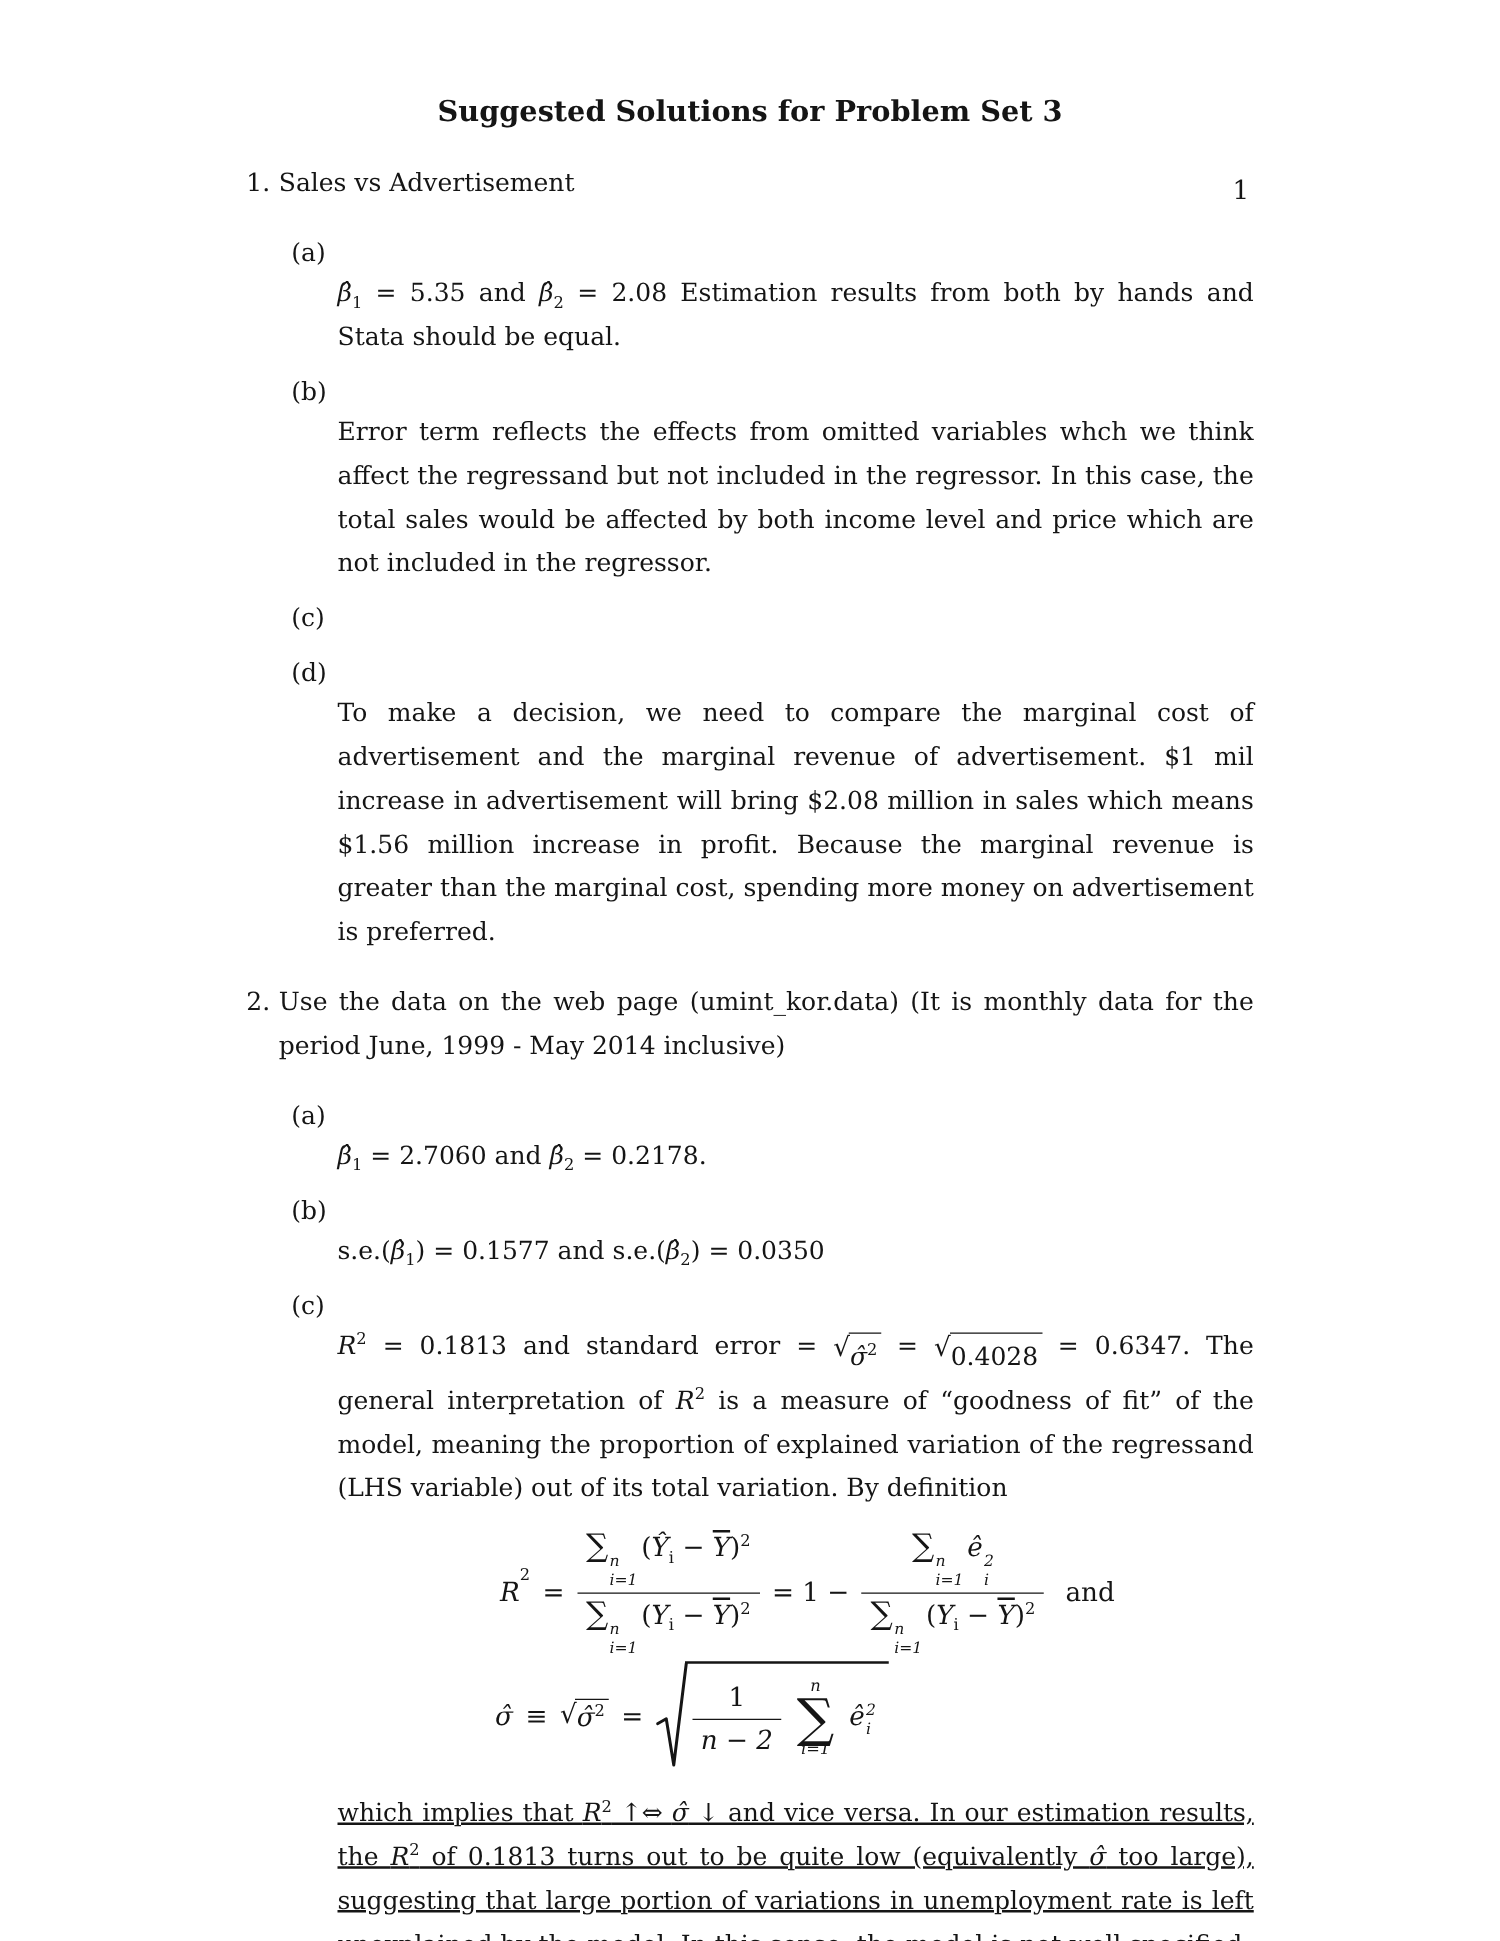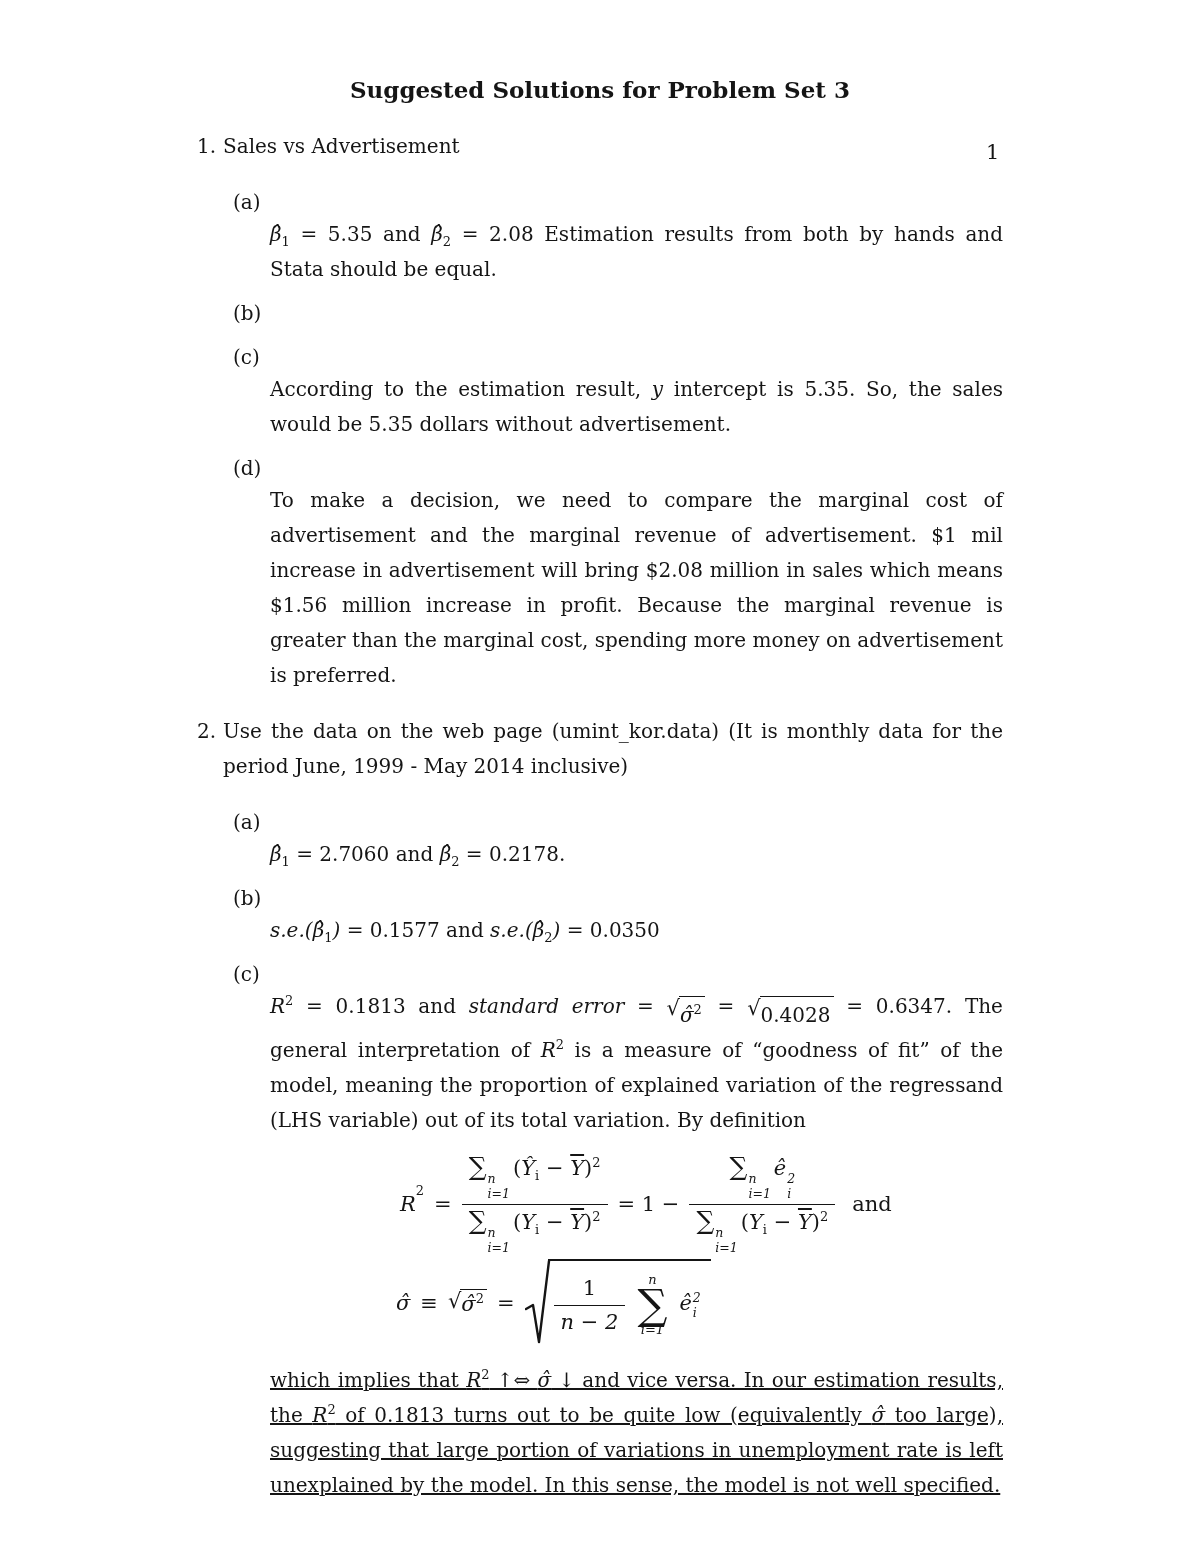--- a/index.html
+++ b/index.html
@@ -50,21 +50,21 @@
     margin-left: 270px;
     margin-top: 16px;
     width: 733px;
     text-align: justify;
     line-height: 35px;
     text-decoration: underline;
   }
 
   sup, sub { line-height: 0; }
   .mvar { font-style: italic; }
-  .ital { font-style: italic; }
+  .ital { }
   .msup, .msub { font-size: 13px; }
   .bar { text-decoration: overline; text-decoration-thickness: 1.5px; }
 
   
   .isqrt { display: inline-flex; align-items: flex-start; vertical-align: -2px; }
   .isqrt .rad { font-size: 21px; line-height: 1.15; }
   .isqrt .rc  { border-top: 1.5px solid #151515; padding: 1px 3px 0 1px; margin-left: -1px; white-space: nowrap; }
 
   
   .display-math { display: flex; align-items: center; font-size: 21px; line-height: 1.25; }
@@ -120,25 +120,25 @@
         <span class="item-body">Sales vs Advertisement</span>
       </div>
 
     <div class="subitem">
         <span class="sub-label">(a)</span>
         <div class="sub-body"><span class="mvar">β̂</span><sub class="msub">1</sub><span> = 5.35 and </span><span class="mvar">β̂</span><sub class="msub">2</sub><span> = 2.08 Estimation results from both by hands and Stata should be equal.</span></div>
       </div>
 
     <div class="subitem">
         <span class="sub-label">(b)</span>
+        <div class="sub-body">Error term reflects the effects from omitted variables whch we think affect the regressand but not included in the regressor. In this case, the total sales would be affected by both income level and price which are not included in the regressor.</div>
       </div>
 
     <div class="subitem">
         <span class="sub-label">(c)</span>
-        <div class="sub-body"><span>According to the estimation result, </span><span class="mvar">y</span><span> intercept is 5.35. So, the sales would be 5.35 dollars without advertisement.</span></div>
       </div>
 
     <div class="subitem">
         <span class="sub-label">(d)</span>
         <div class="sub-body">To make a decision, we need to compare the marginal cost of advertisement and the marginal revenue of advertisement. $1 mil increase in advertisement will bring $2.08 million in sales which means $1.56 million increase in profit. Because the marginal revenue is greater than the marginal cost, spending more money on advertisement is preferred.</div>
       </div>
   </section>
 
   <section class="item">
     <div class="item-head">

